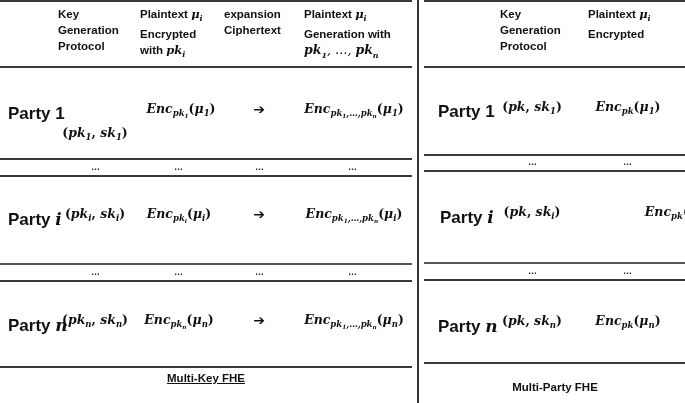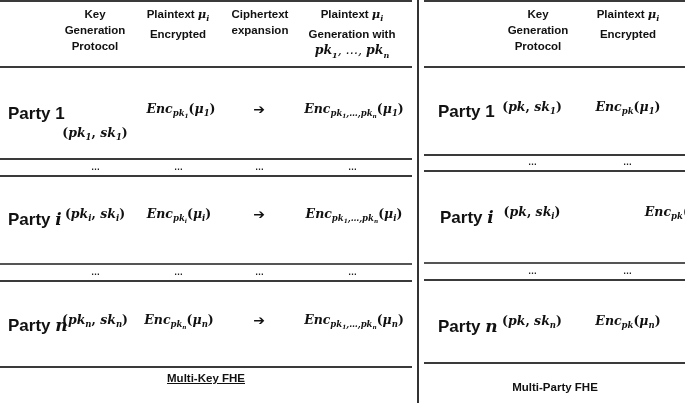--- a/index.html
+++ b/index.html
@@ -1,21 +1,21 @@
 <!DOCTYPE html>
 <html><head>
 <meta charset="utf-8">
 <style>
   html, body { margin: 0; padding: 0; background: #ffffff; }
   body { width: 685px; height: 403px; position: relative; overflow: hidden;
          font-family: "Liberation Sans", "DejaVu Sans", sans-serif; color: #111; }
   .hline { position: absolute; height: 1.5px; background: #3a3a3a; }
   .hline.thick { height: 2px; background: #555; }
   .vline { position: absolute; width: 1.5px; background: #333; }
-  .hdr { position: absolute; text-align: center; font-weight: bold; font-size: 11.5px; line-height: 16px; color: #111; }
+  .hdr { position: absolute; text-align: left; font-weight: bold; font-size: 11.5px; line-height: 16px; color: #111; }
   .math { font-family: "DejaVu Serif", "Liberation Serif", serif; font-style: italic; font-weight: bold; }
   .math sub { font-size: 0.68em; vertical-align: -0.35em; }
   .math .up { font-style: normal; }
   .party { position: absolute; font-weight: bold; font-size: 17px; white-space: nowrap; }
   .party .var { font-family: "DejaVu Serif", "Liberation Serif", serif; font-style: italic; font-weight: bold; }
   .cell { position: absolute; text-align: center; font-size: 12.5px; white-space: nowrap; transform: translateX(-50%); }
   .arrow { position: absolute; font-size: 14px; font-weight: bold; transform: translateX(-50%); }
   .dots { position: absolute; font-size: 9px; font-weight: bold; letter-spacing: -1px; transform: translateX(-50%); color: #222; }
   .caption { position: absolute; font-weight: bold; font-size: 11.5px; transform: translateX(-50%); white-space: nowrap; }
 </style>
@@ -33,24 +33,25 @@
   <div class="hline" style="left:0; top:366px; width:412px;"></div>
 
   <div class="hdr" style="left:58px; top:6px; width:74px;">
     <div>Key</div>
     <div>Generation</div>
     <div>Protocol</div>
   </div>
   <div class="hdr" style="left:140px; top:6px; width:76px;">
     <div><span>Plaintext </span><span class="math">μ</span><sub class="math" style="font-size:8px">i</sub></div>
     <div>Encrypted</div>
+    <div><span>with </span><span class="math">pk</span><sub class="math" style="font-size:8px">i</sub></div>
   </div>
   <div class="hdr" style="left:224px; top:6px; width:72px;">
+    <div>expansion</div>
     <div>Ciphertext</div>
-    <div>expansion</div>
   </div>
   <div class="hdr" style="left:304px; top:6px; width:96px;">
     <div><span>Plaintext </span><span class="math">μ</span><sub class="math" style="font-size:8px">i</sub></div>
     <div>Generation with</div>
     <div style="font-size:12.5px;"><span class="math">pk</span><sub class="math" style="font-size:8px">1</sub><span class="math" style="font-weight:normal">, …, </span><span class="math">pk</span><sub class="math" style="font-size:8px">n</sub></div>
   </div>
 
   <div>
     <div class="party" style="left:8px; top:104px;"><span>Party </span><span>1</span></div>
     <div class="cell math" style="left:95px; top:101px;margin-top:24px;"><span class="up">(</span><span>pk</span><sub>1</sub><span class="up">, </span><span>sk</span><sub>1</sub><span class="up">)</span></div>

